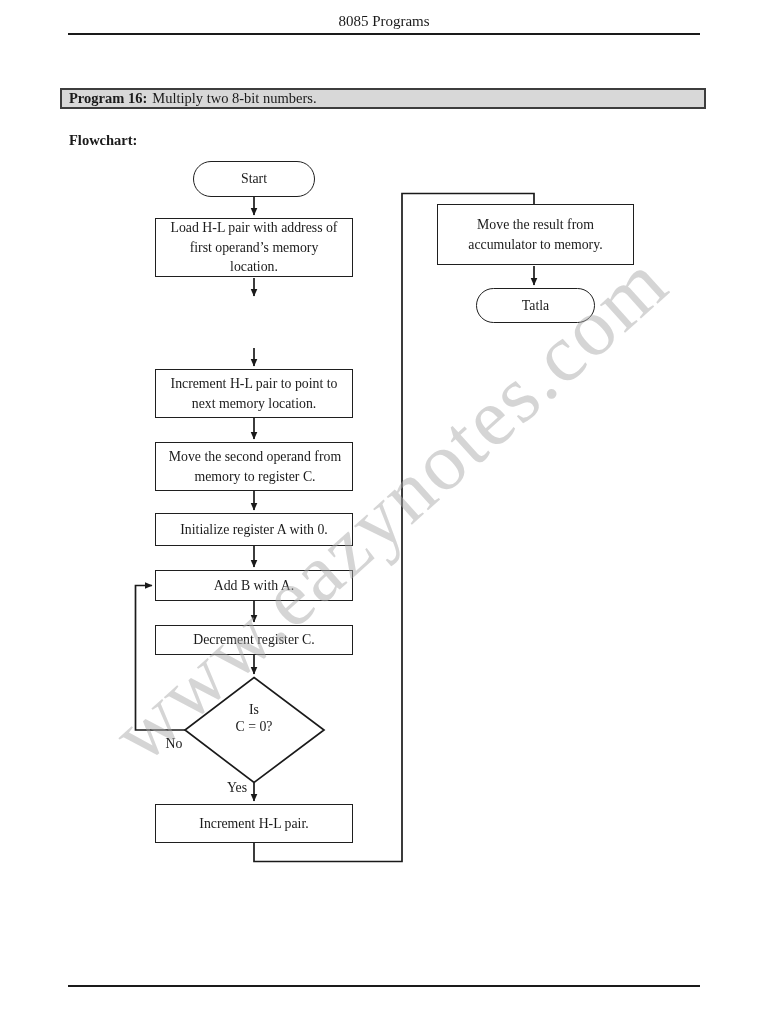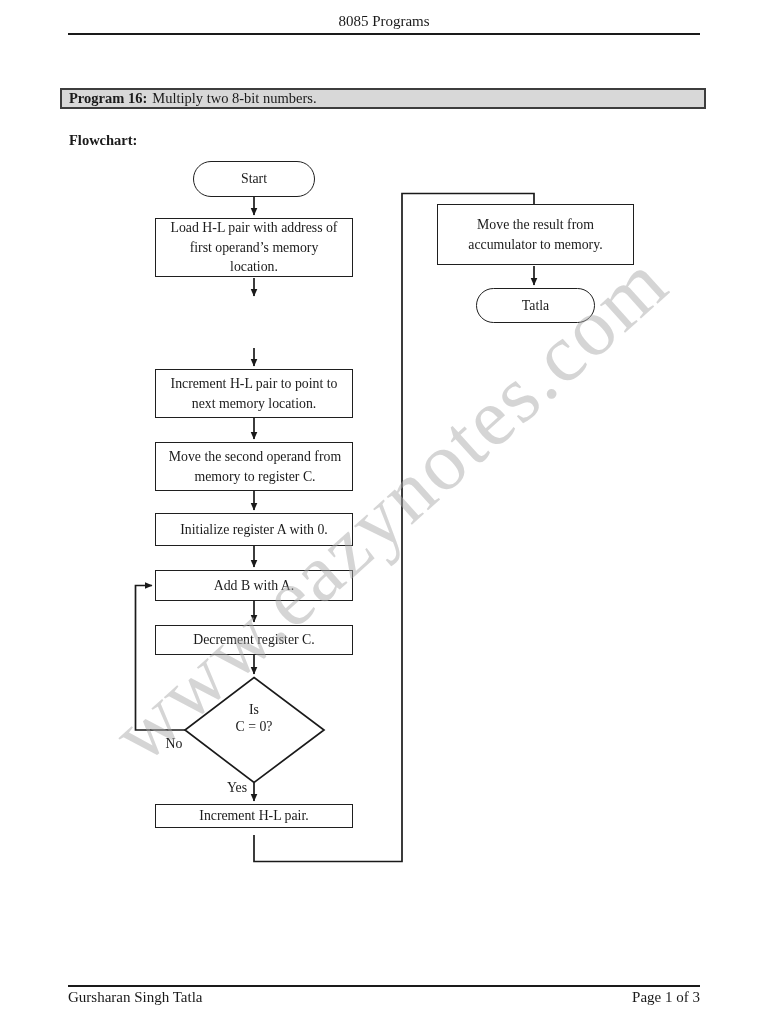--- a/index.html
+++ b/index.html
@@ -165,27 +165,23 @@
 
   <div class="decision-text">
     <div>Is</div>
     <div>C = 0?</div>
   </div>
 
   <div class="freefloat" style="left:158px; top:736px; width:32px;text-align:center;">No</div>
 
   <div class="freefloat" style="left:221px; top:780px; width:32px;">Yes</div>
 
-  <div class="node" style="left:155px; top:804px; width:198px; height:24px;">Increment H-L pair.</div>
+  <div class="node" style="left:155px; top:804px; width:198px; height:39px;">Increment H-L pair.</div>
 
   <div class="node" style="left:437px; top:204px; width:197px; height:61px;">Move the result from accumulator to memory.</div>
 
   <div class="node stadium" style="left:476px; top:288px; width:119px; height:35px;">Tatla</div>
 
   <div class="watermark">www.eazynotes.com</div>
 
   <div class="footer-rule"></div>
-  <div class="footer-row">
-    <span>Gursharan Singh Tatla</span>
-    <span>Page 1 of 3</span>
-  </div>
 
 </div>
 
 </body></html>

